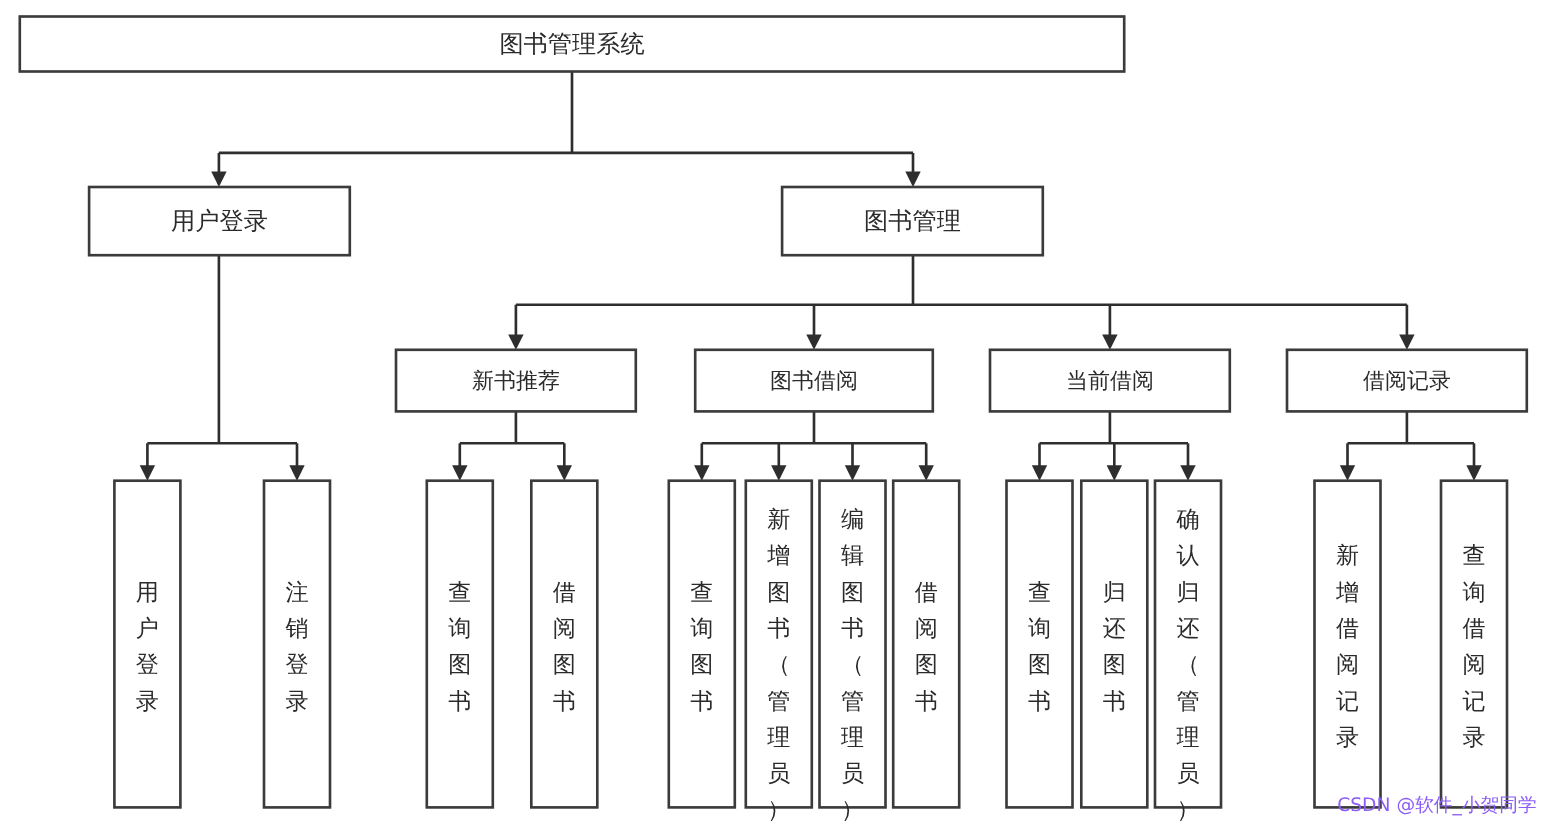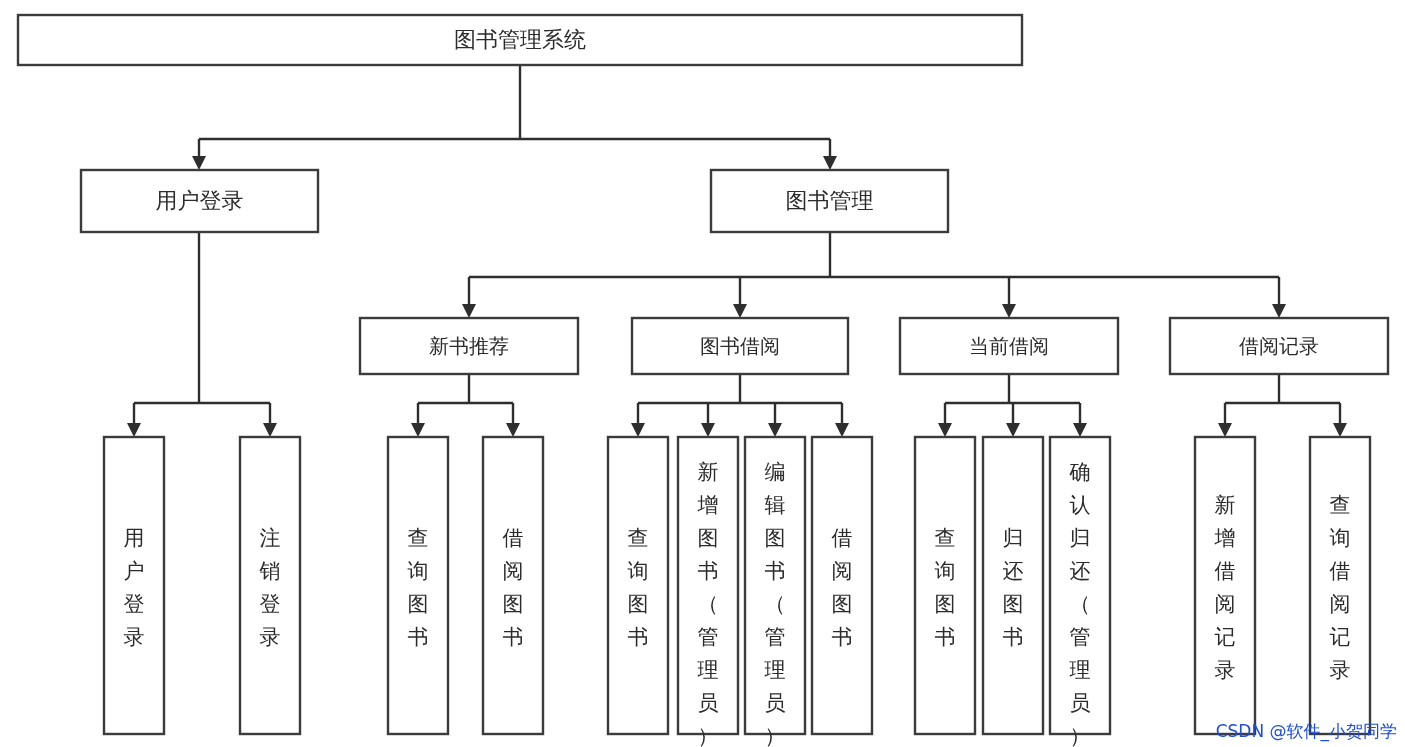--- a/index.html
+++ b/index.html
@@ -57,21 +57,21 @@
   .arrow-head {
     fill: #2e2e2e;
     stroke: none;
   }
   .watermark {
     position: absolute;
     right: 8px;
     bottom: 4px;
     font-family: "DejaVu Sans", "Liberation Sans", sans-serif;
     font-size: 17px;
-    color: #1d4ed8;
+    color: #8b5cf6;
     white-space: nowrap;
     user-select: none;
   }
 </style>
 </head>
 <body>
 
 <div id="diagram-root">
   <svg class="flow" viewBox="0 0 1405 747" xmlns="http://www.w3.org/2000/svg">
     <g id="connector-layer">

